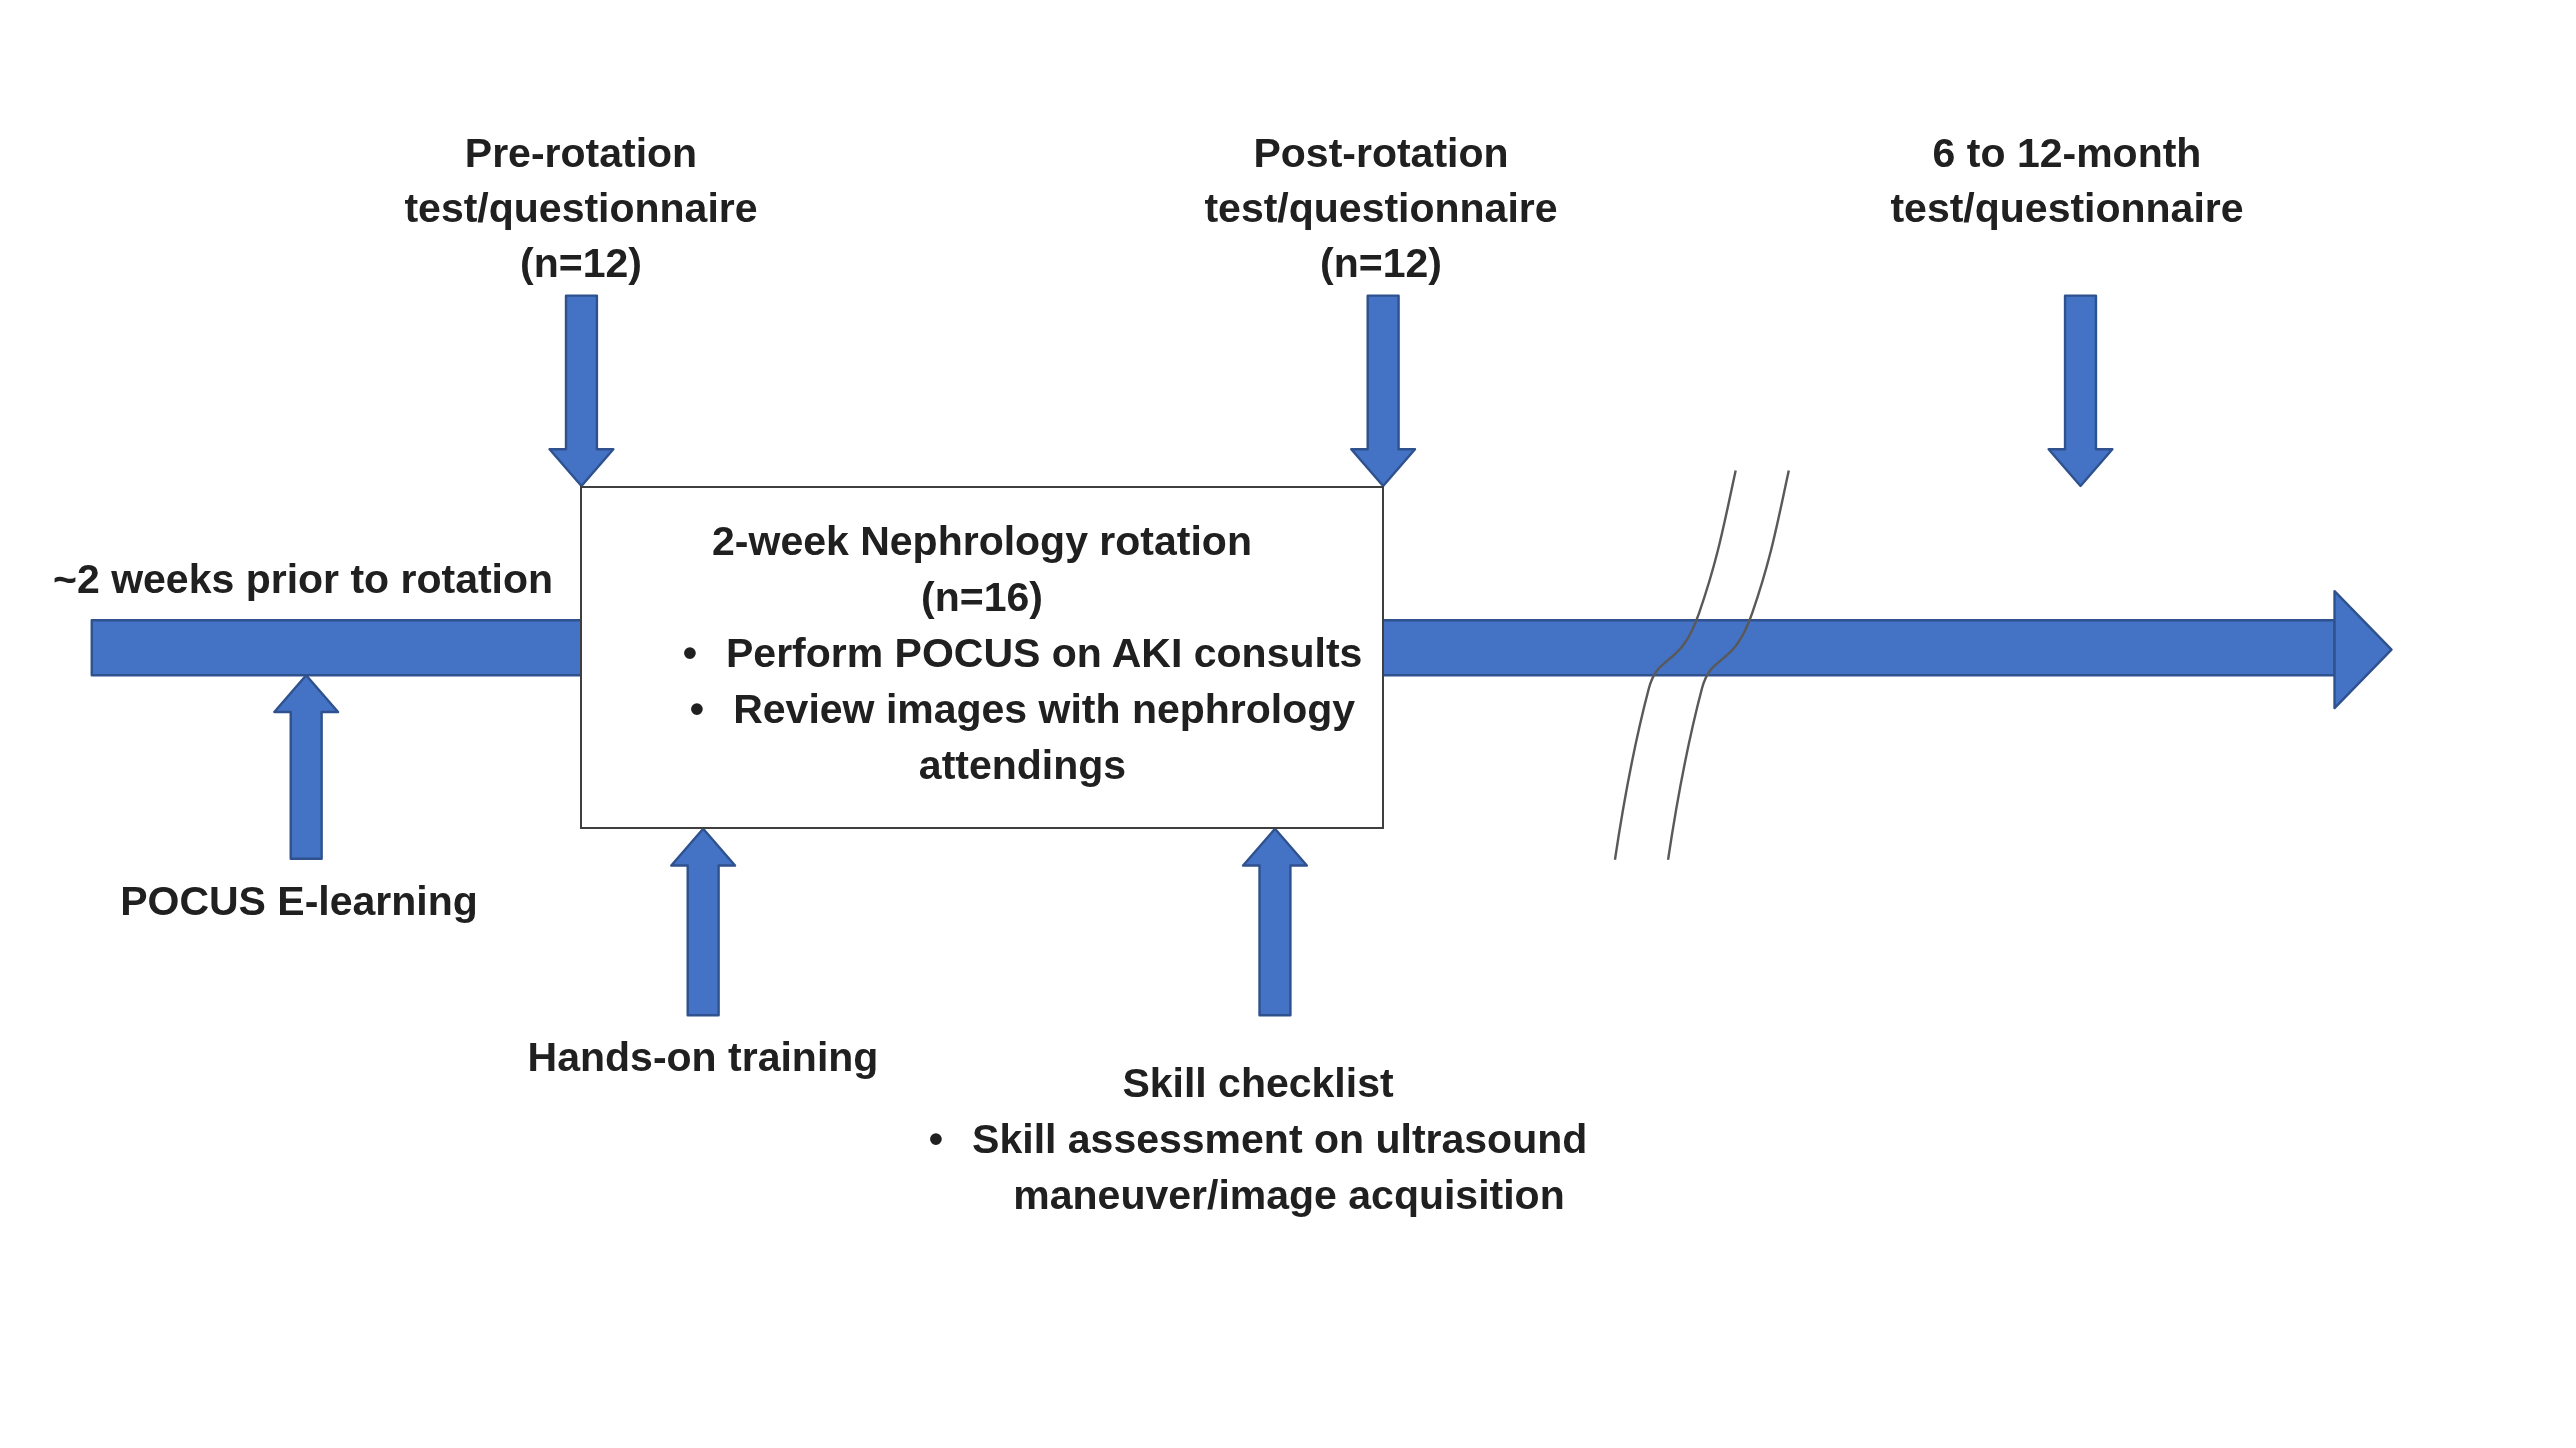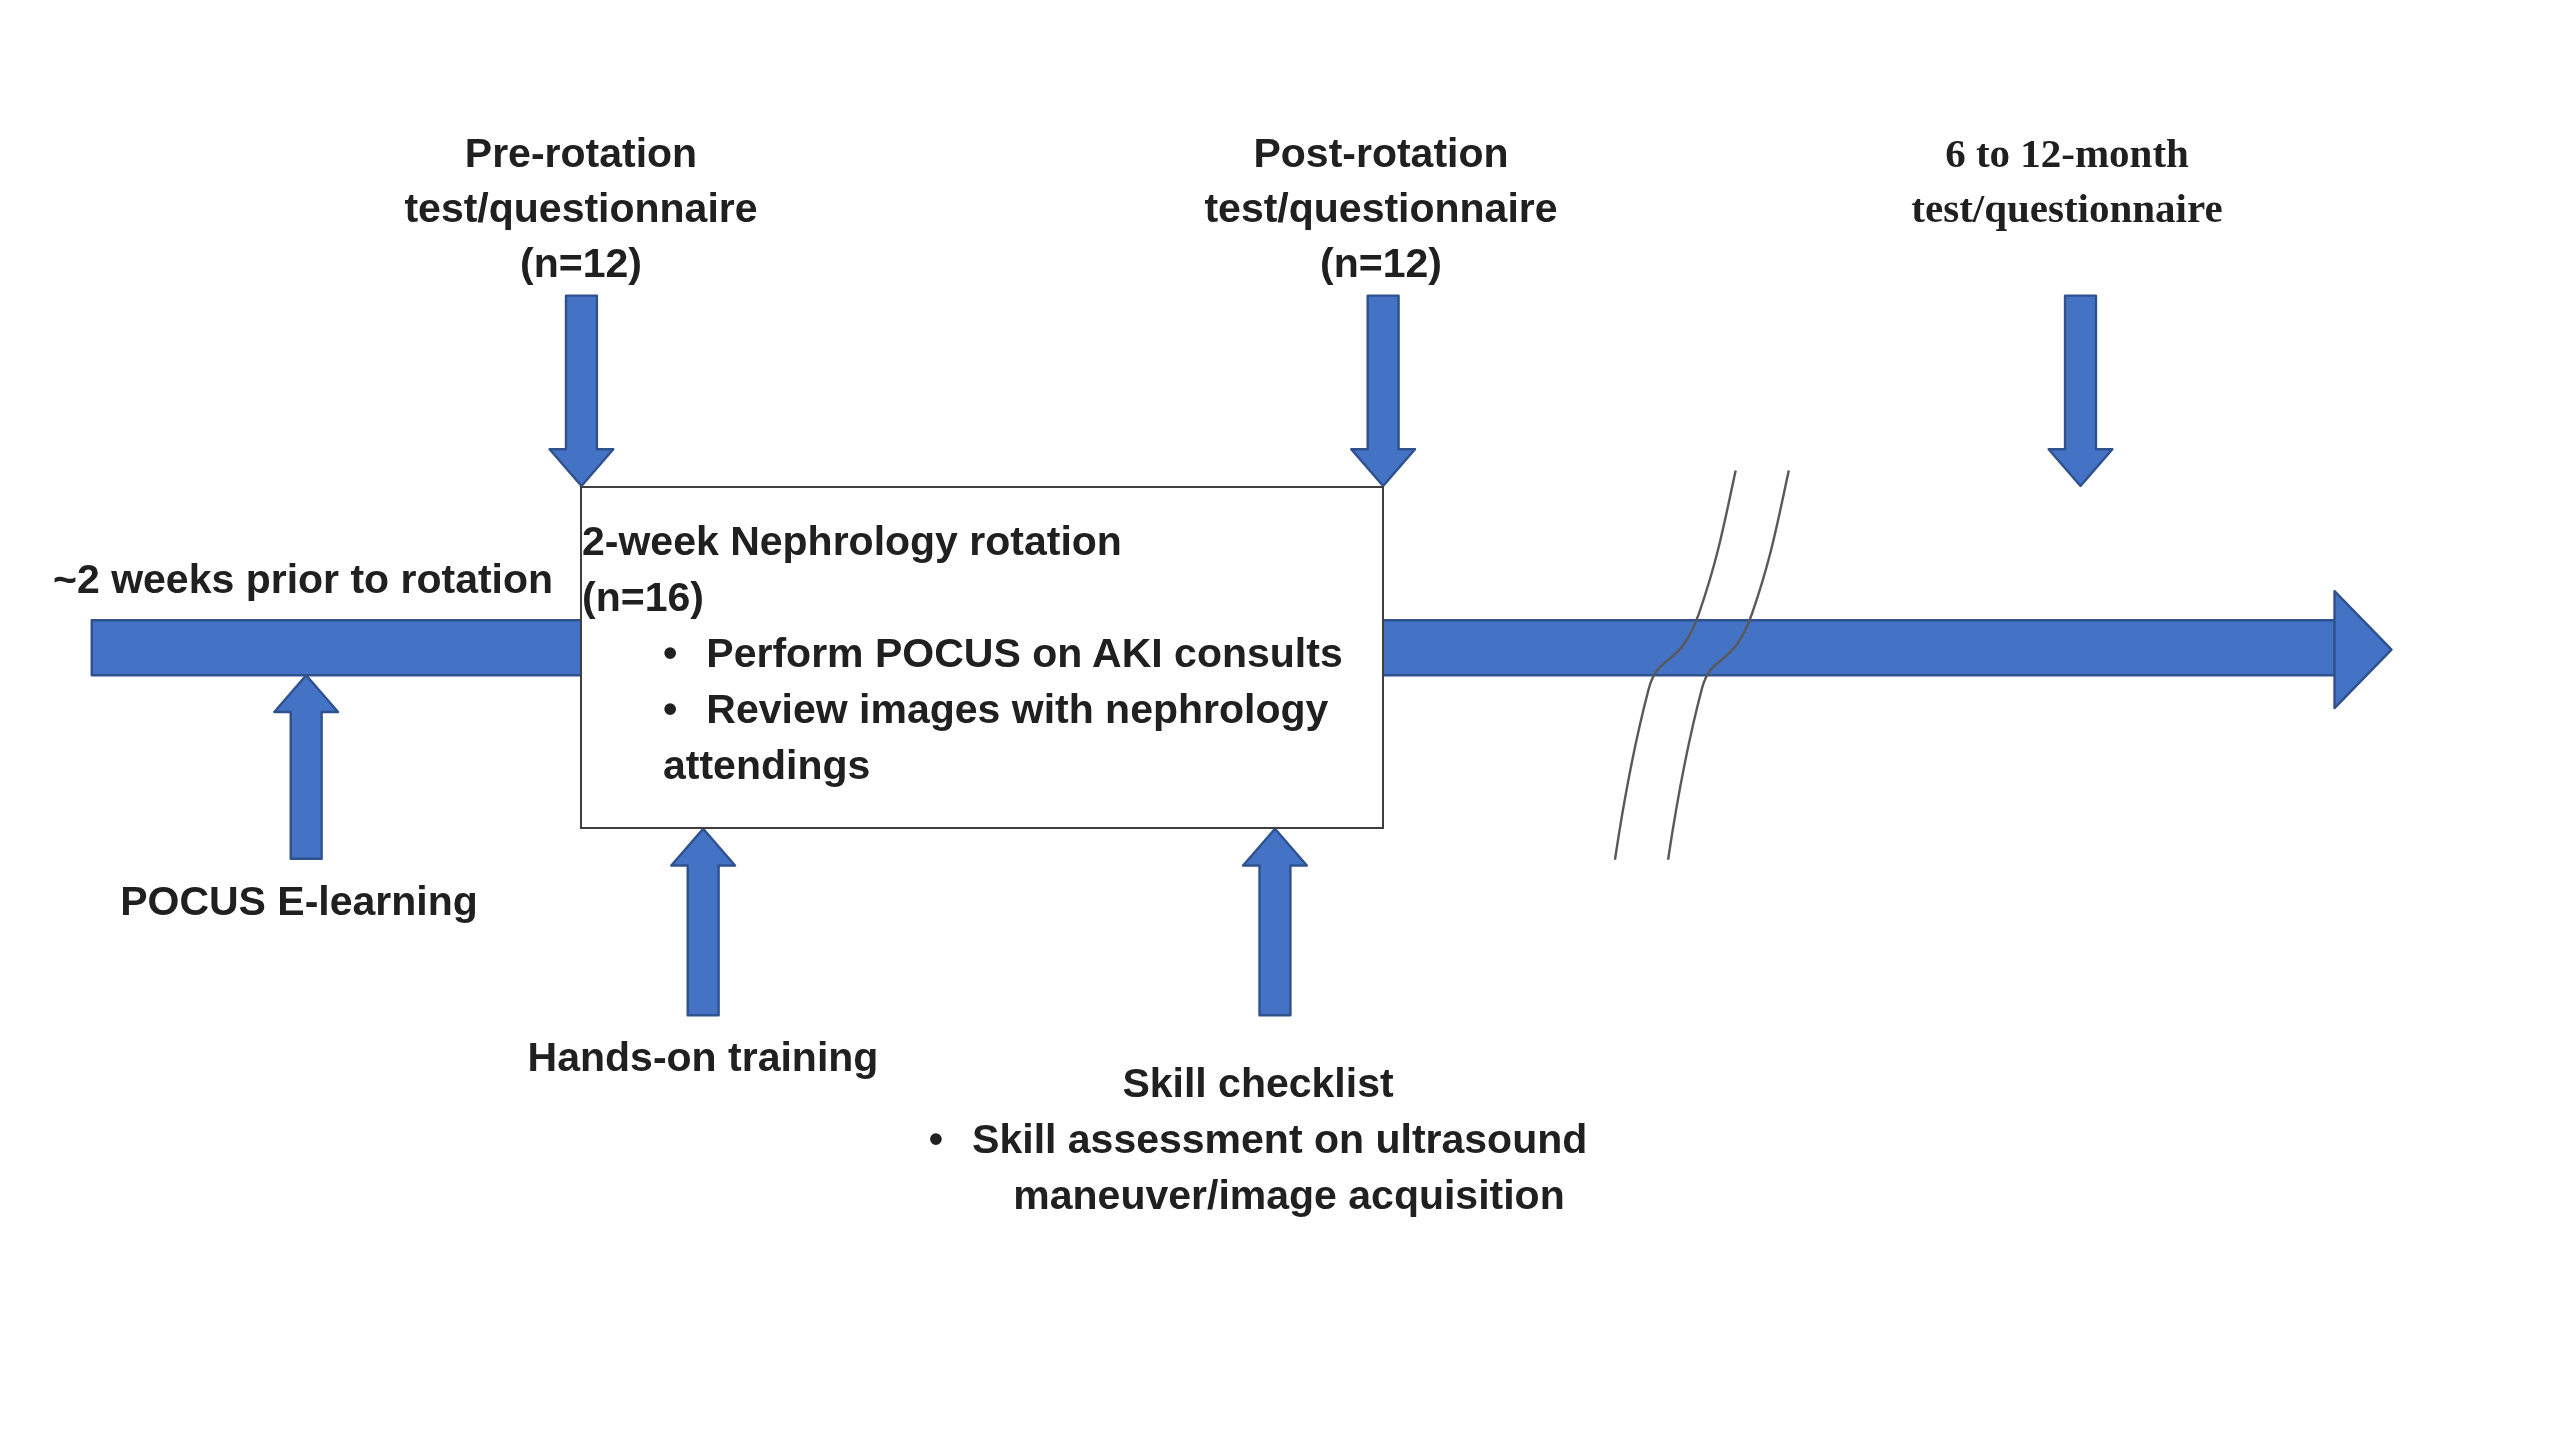--- a/index.html
+++ b/index.html
@@ -40,21 +40,21 @@
     left: 580px;
     top: 486px;
     width: 804px;
     height: 343px;
     background: #ffffff;
     border: 2.9px solid var(--box_border);
     box-sizing: border-box;
     z-index: 1;
     font-size: 41px;
     line-height: 56px;
-    text-align: left;
+    text-align: center;
     padding-top: 25px;
   }
   .rotation-box .bullets {
     margin-left: 81px;   
   }
   .bullet-first::before {
     content: "\2022";
     padding-right: 29px;
   }
   .skill-block {
@@ -110,21 +110,21 @@
     <div>test/questionnaire</div>
     <div>(n=12)</div>
   </div>
 
   <div class="label centered" style="left:1381px; top:126px;">
     <div>Post-rotation</div>
     <div>test/questionnaire</div>
     <div>(n=12)</div>
   </div>
 
-  <div class="label centered" style="left:2067px; top:126px;font-family:Liberation Serif, serif;">
+  <div class="label centered" style="left:2067px; top:126px;">
     <div>6 to 12-month</div>
     <div>test/questionnaire</div>
   </div>
 
   <div class="label" style="left:53px; top:552px;">~2 weeks prior to rotation</div>
 
 
   <div class="rotation-box">
     <div>2-week Nephrology rotation</div>
     <div>(n=16)</div>

